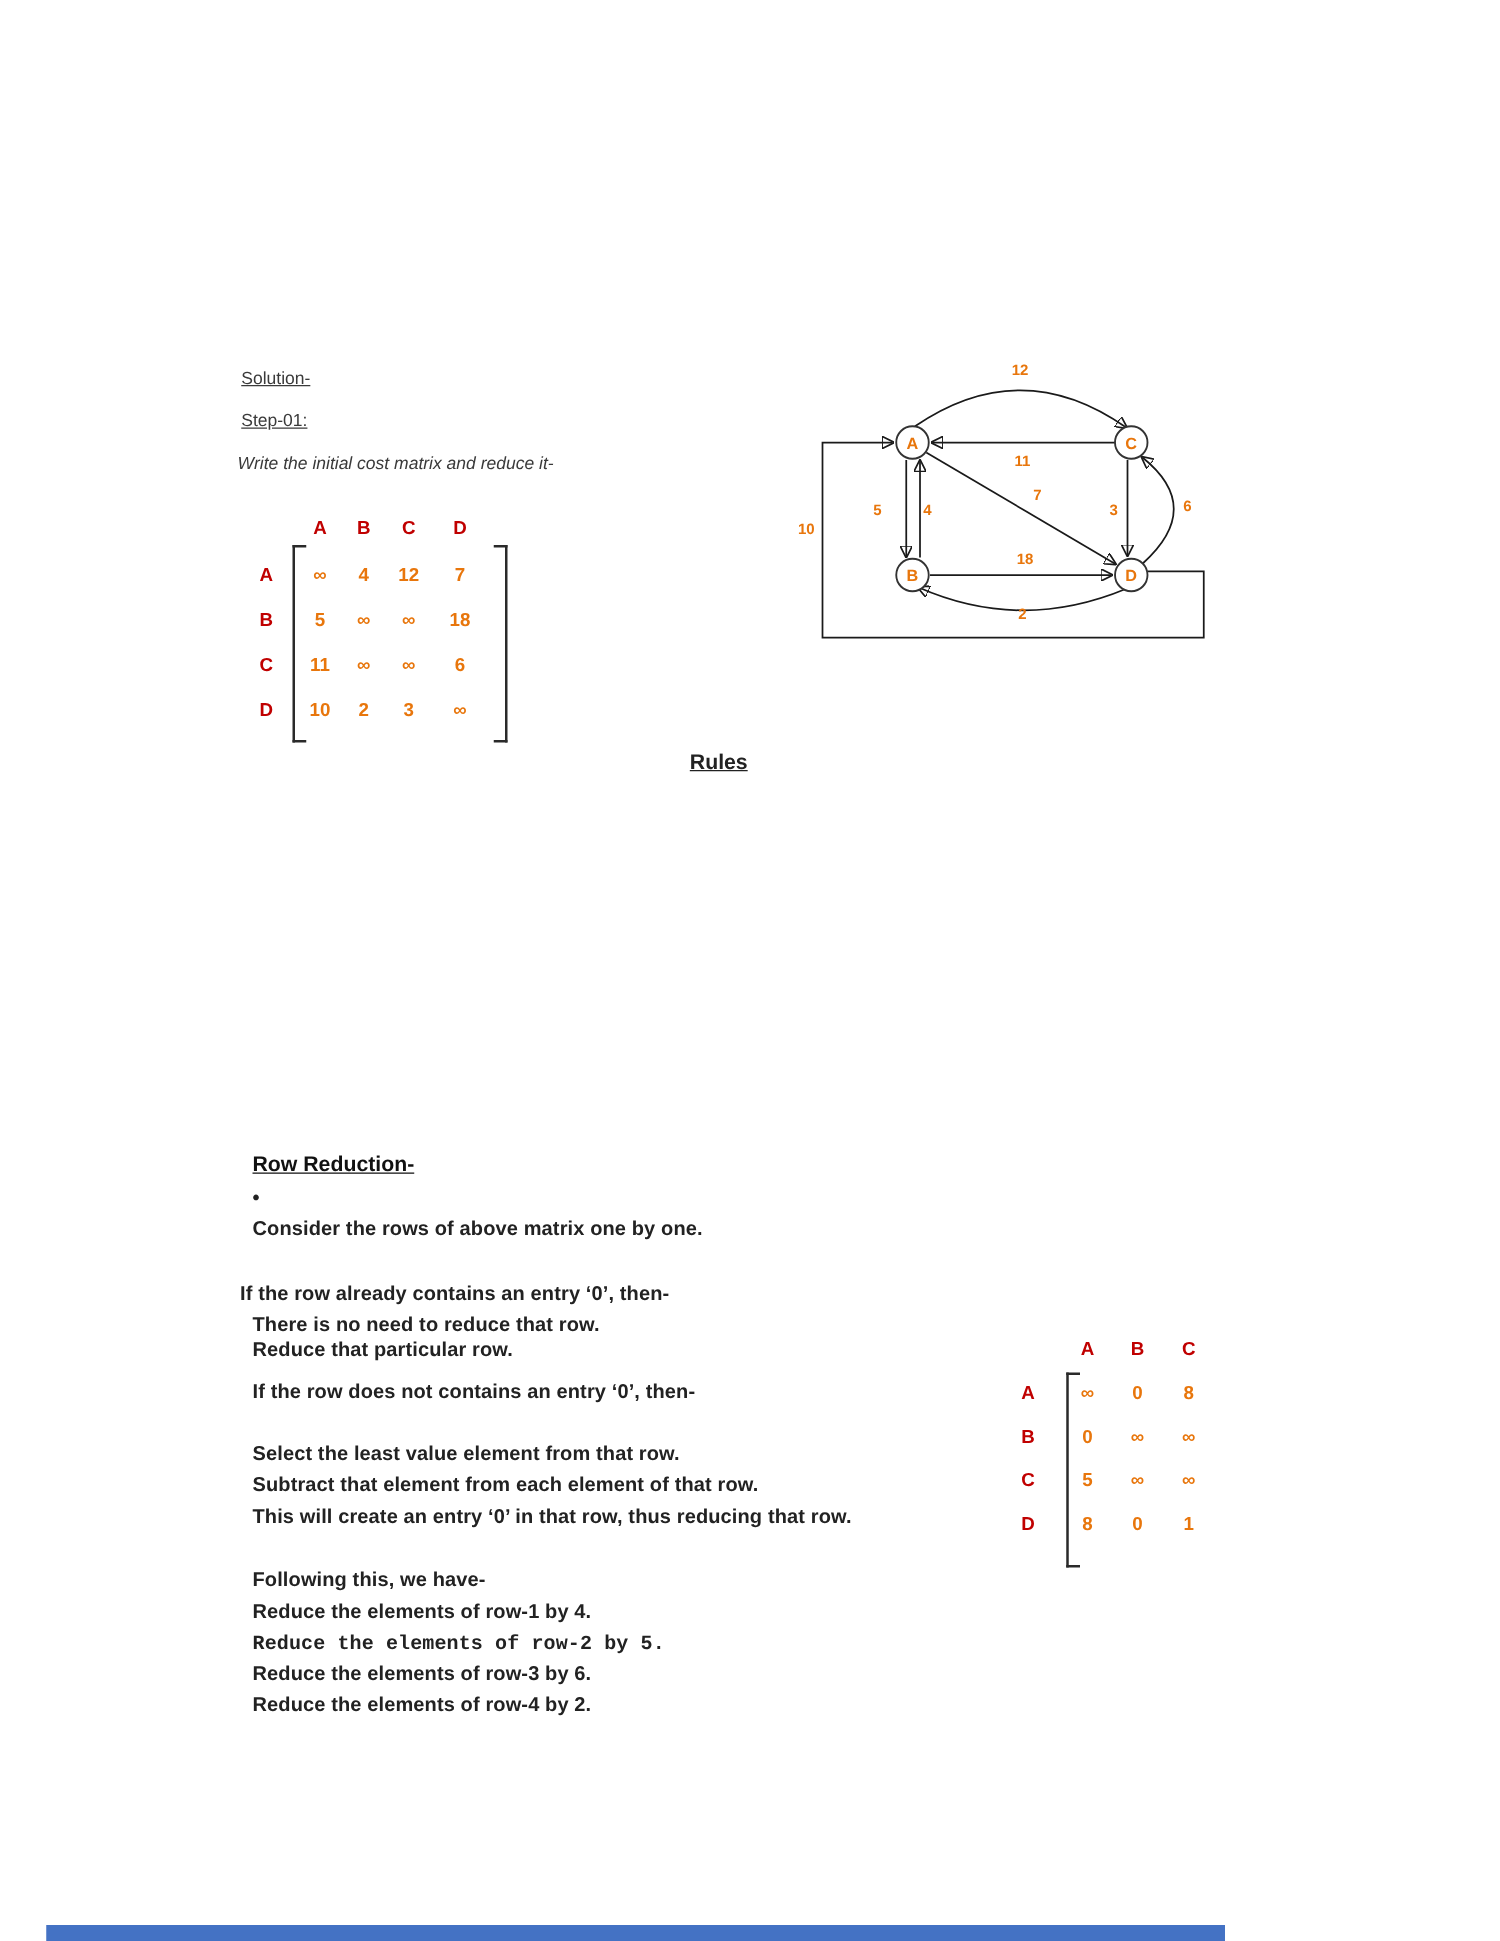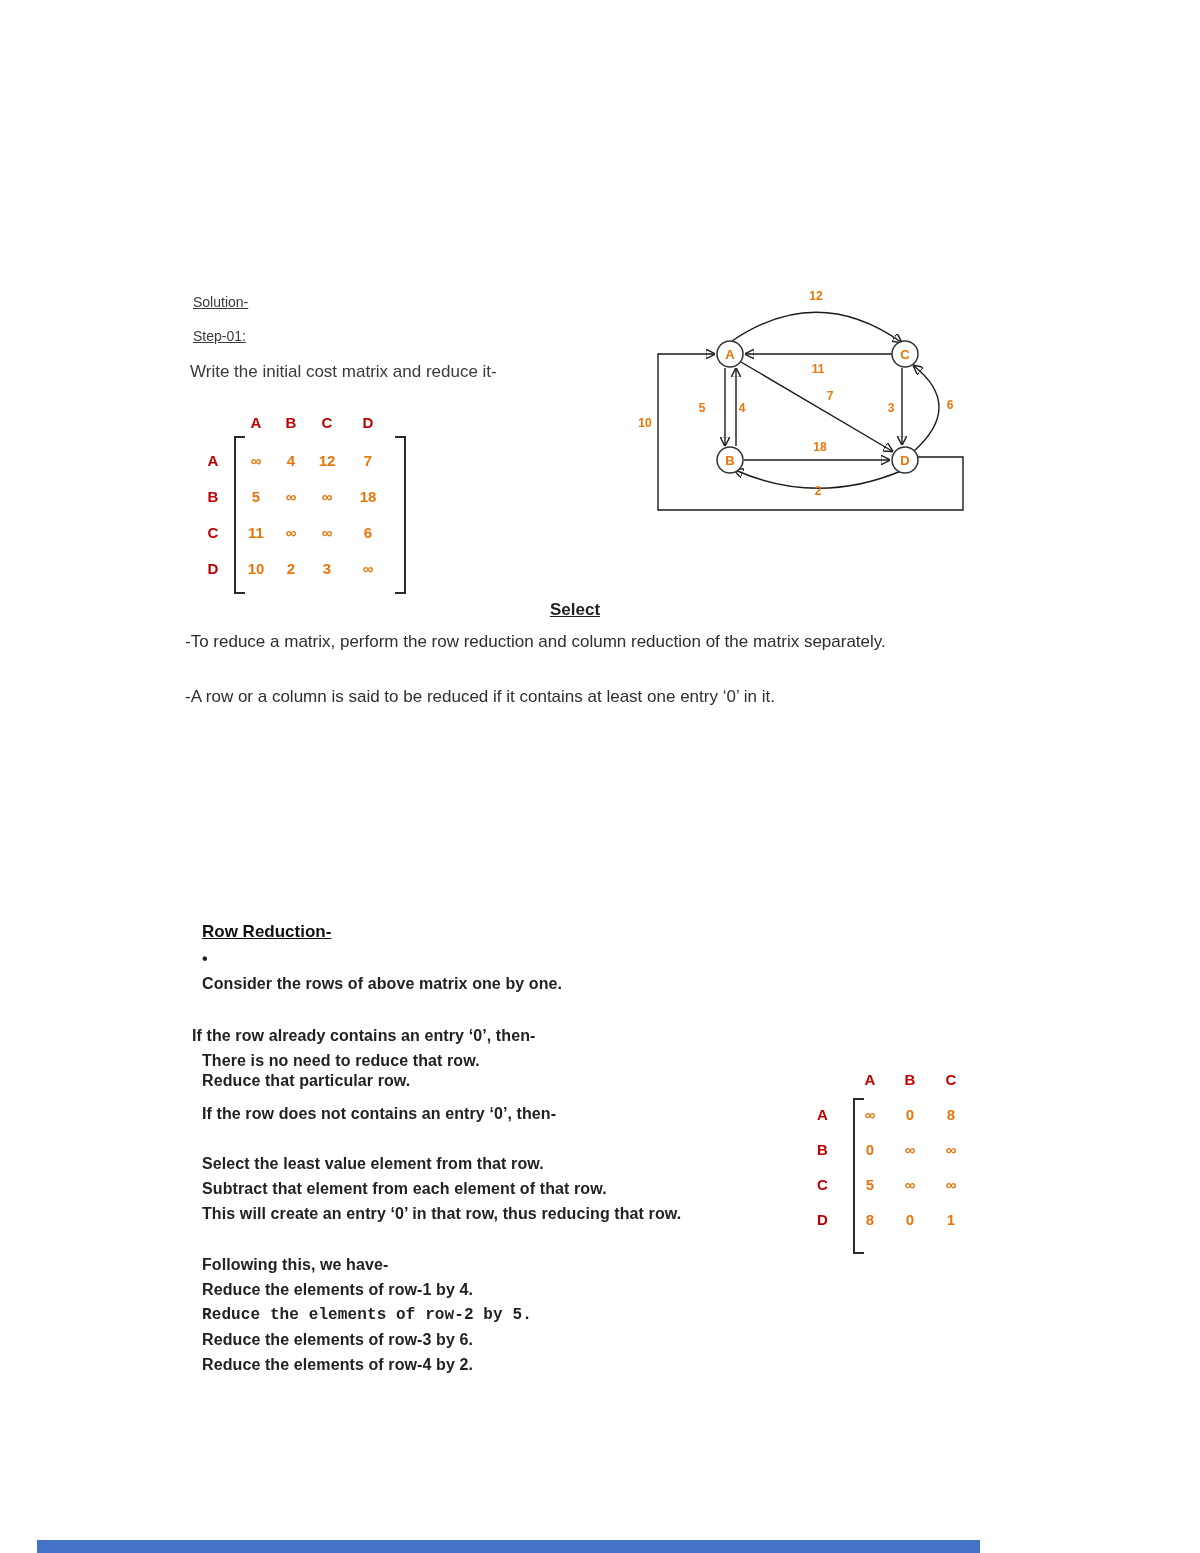--- a/index.html
+++ b/index.html
@@ -12,21 +12,21 @@
     background: #ffffff;
     overflow: hidden;
   }
   .abs { position: absolute; }
 
   .small-head {
     font-size: 14px;
     color: #3a3a3a;
     text-decoration: underline;
   }
-  .intro-text { font-size: 17px; color: #3a3a3a; }
+  .intro-text { font-size: 14px; color: #3a3a3a; font-style: italic; }
 
   .rules-title {
     font-size: 17px;
     font-weight: bold;
     text-decoration: underline;
     text-align: center;
     color: #222;
   }
   .rule-par { font-size: 17px; color: #2e2e2e; line-height: 27px; }
 
@@ -148,23 +148,21 @@
     <circle cx="100" cy="76" r="13"></circle>
     <circle cx="275" cy="76" r="13"></circle>
     <circle cx="100" cy="182" r="13"></circle>
     <circle cx="275" cy="182" r="13"></circle>
     <text class="node-label" x="100" y="81">A</text>
     <text class="node-label" x="275" y="81">C</text>
     <text class="node-label" x="100" y="187">B</text>
     <text class="node-label" x="275" y="187">D</text>
   </svg>
 
-  <div class="abs rules-title" style="left:185px; top:600px; width:780px;">Select</div>
-  <div class="abs rule-par" style="left:185px; top:628px; width:790px;">-To reduce a matrix, perform the row reduction and column reduction of the matrix separately.</div>
-  <div class="abs rule-par" style="left:185px; top:683px; width:790px;">-A row or a column is said to be reduced if it contains at least one entry ‘0’ in it.</div>
+  <div class="abs rules-title" style="left:185px; top:600px; width:780px;">Rules</div>
 
   <div class="abs sec2-title" style="left:202px; top:922px;">Row Reduction-</div>
   <div class="abs sec2" style="left:202px; top:950px;">•</div>
   <div class="abs sec2 line" style="left:202px; top:975px;">Consider the rows of above matrix one by one.</div>
 
   <div class="abs sec2 line" style="left:192px; top:1027px;text-align:center;">If the row already contains an entry ‘0’, then-</div>
   <div class="abs sec2 line" style="left:202px; top:1052px;">There is no need to reduce that row.</div>
 
   <div class="abs sec2 line" style="left:202px; top:1105px;">If the row does not contains an entry ‘0’, then-</div>
   <div class="abs sec2 line" style="left:202px; top:1072px;">Reduce that particular row.</div>

